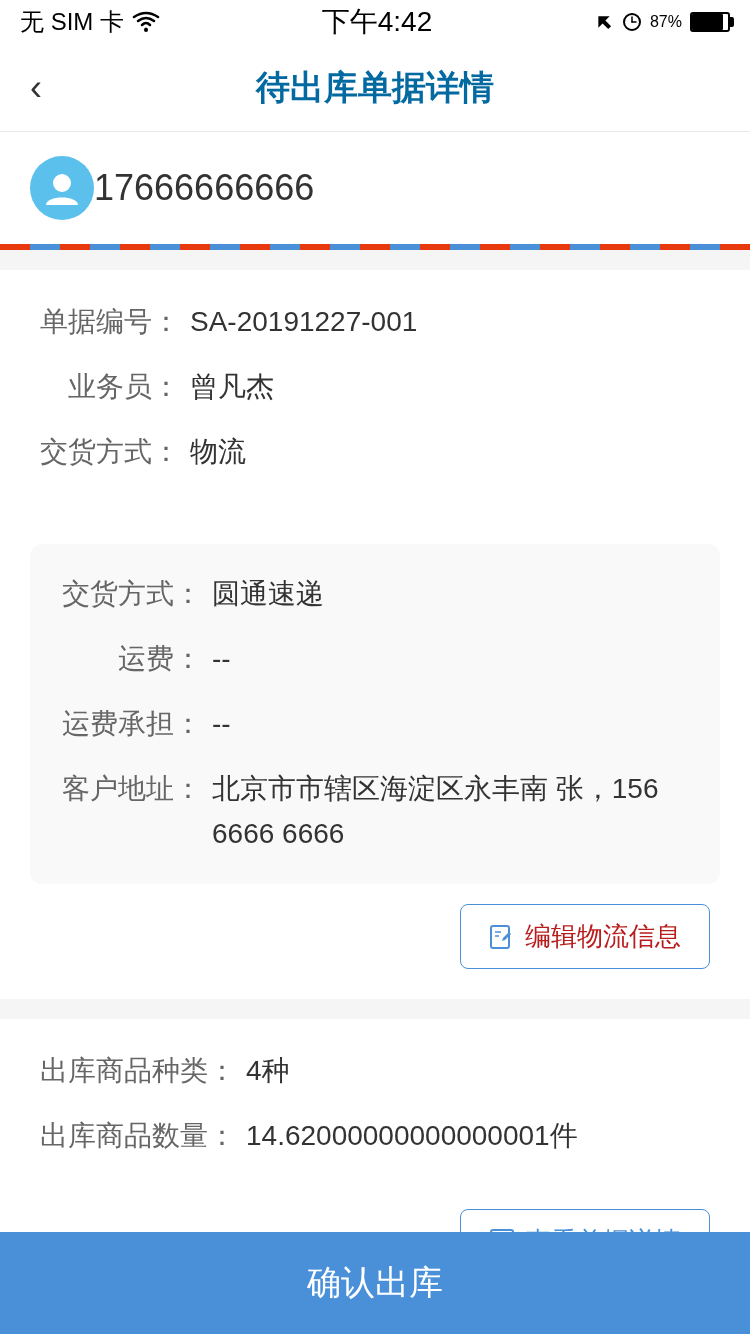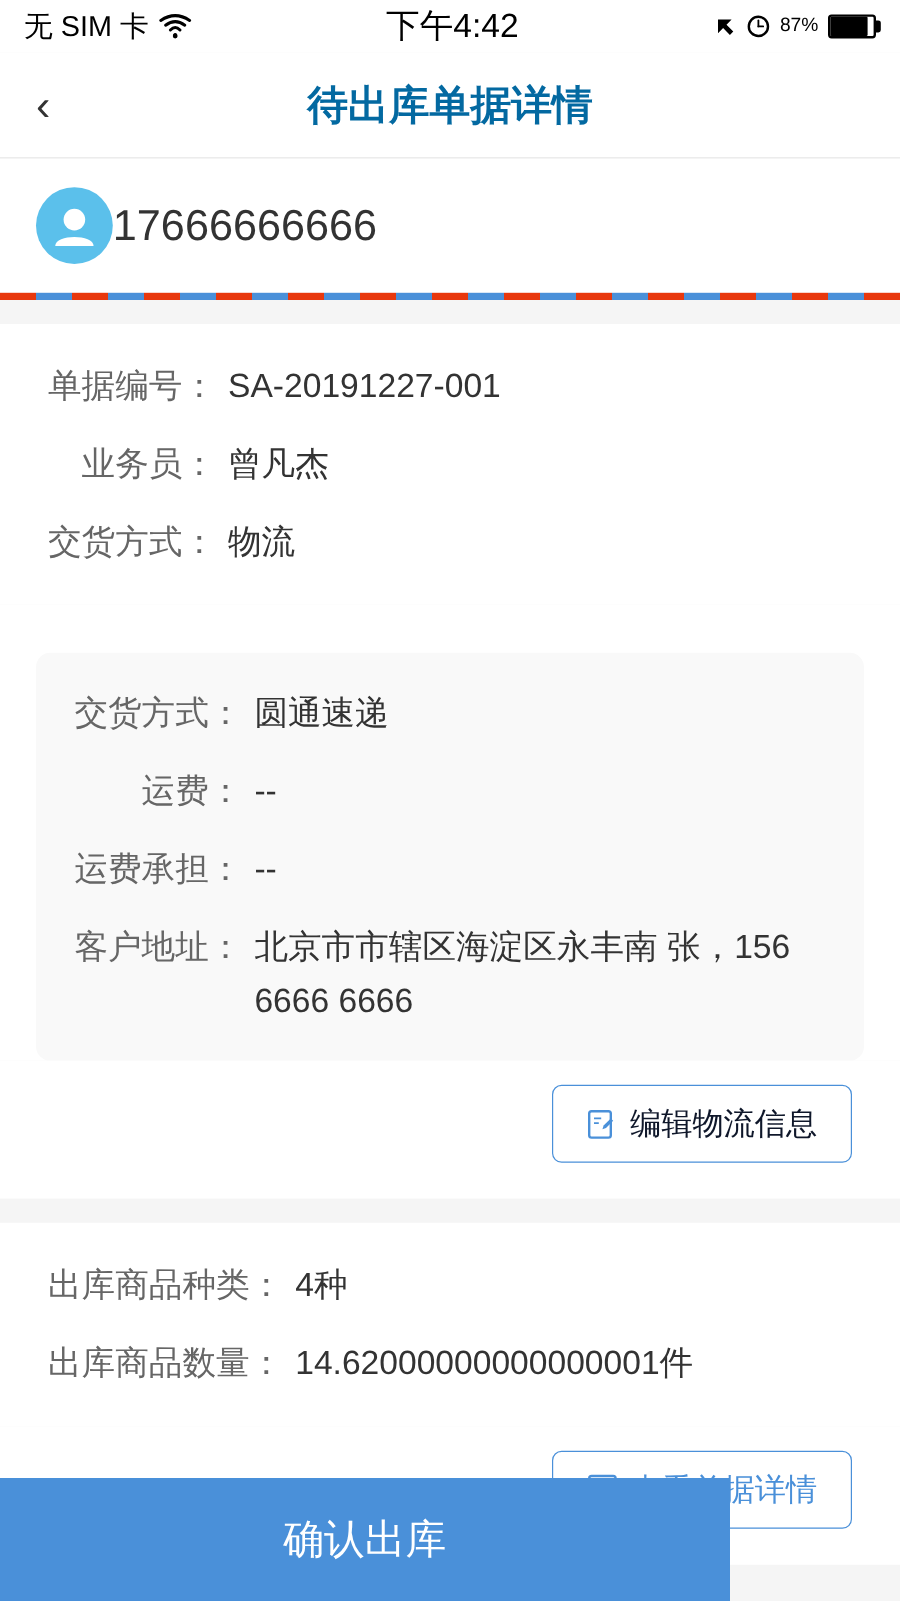--- a/index.html
+++ b/index.html
@@ -173,21 +173,21 @@
     .edit-btn-row {
       display: flex;
       justify-content: flex-end;
       padding: 20px 40px 30px;
       background: #fff;
     }
     .edit-btn {
       border: 1.5px solid #4a90d9;
       border-radius: 8px;
       padding: 14px 28px;
-      color: #0f172a;
+      color: #b91c1c;
       font-size: 26px;
       display: flex;
       align-items: center;
       gap: 10px;
       background: #fff;
       cursor: pointer;
     }
 
     
     .section-separator {
@@ -220,21 +220,21 @@
       gap: 10px;
       background: #fff;
       cursor: pointer;
     }
 
     
     .confirm-btn-wrap {
       position: fixed;
       bottom: 0;
       left: 0;
-      width: 608px;
+      width: 750px;
       background: #4a90d9;
       padding: 28px 0;
       display: flex;
       align-items: center;
       justify-content: center;
     }
     .confirm-btn {
       color: #fff;
       font-size: 34px;
       font-weight: 500;

